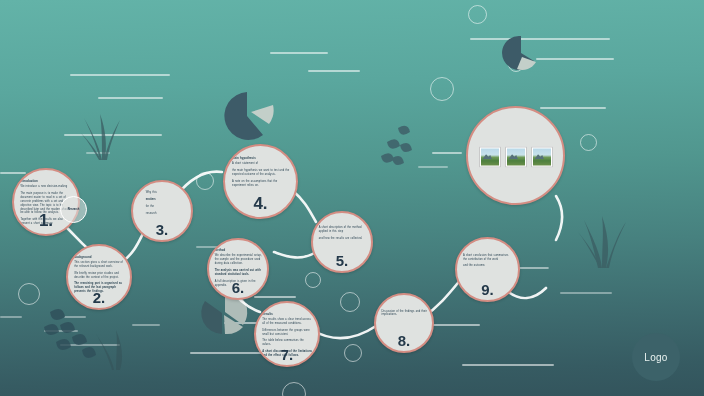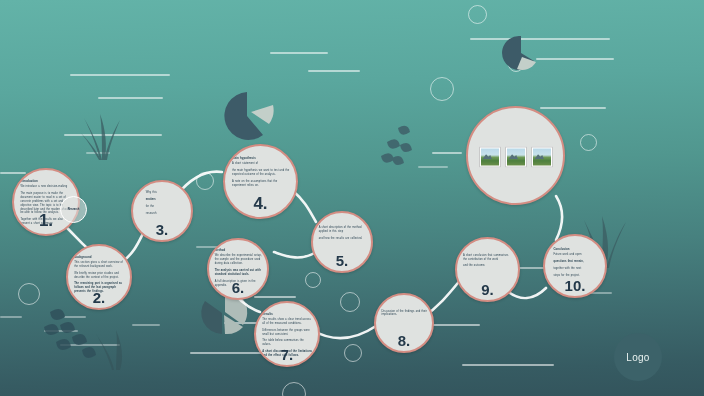--- a/index.html
+++ b/index.html
@@ -268,42 +268,32 @@
   </div>
 
   <div class="node" style="left:455px;top:237px;width:61px;height:61px;">
     <div class="body" style="top:24%;">
       <p>A short conclusion that summarises the contribution of the work</p>
       <p>and the outcome.</p>
     </div>
     <div class="num n-md">9.</div>
   </div>
 
-  <div class="node" style="left:543px;top:234px;width:60px;height:60px;">
-    <div class="body" style="left:14%;right:10%;top:18%;">
-      <span class="h">Conclusion</span>
-      <p>Future work and open</p>
-      <p class="b">questions that remain,</p>
-      <p>together with the next</p>
-      <p>steps for the project.</p>
-    </div>
-    <div class="num n-md">10.</div>
-  </div>
 
   <div class="node" style="left:466px;top:106px;width:95px;height:95px;">
     <div class="imgrow">
       <div class="thumb">
           <div class="ph"></div>
         </div>
       <div class="thumb">
           <div class="ph"></div>
         </div>
       <div class="thumb">
           <div class="ph"></div>
         </div>
     </div>
   </div>
 
-  <div class="logo" style="left:614px;top:333px;width:48px;height:48px;">
+  <div class="logo" style="left:632px;top:333px;width:48px;height:48px;">
     <span>Logo</span>
   </div>
 
 </div>
 
 </body></html>

